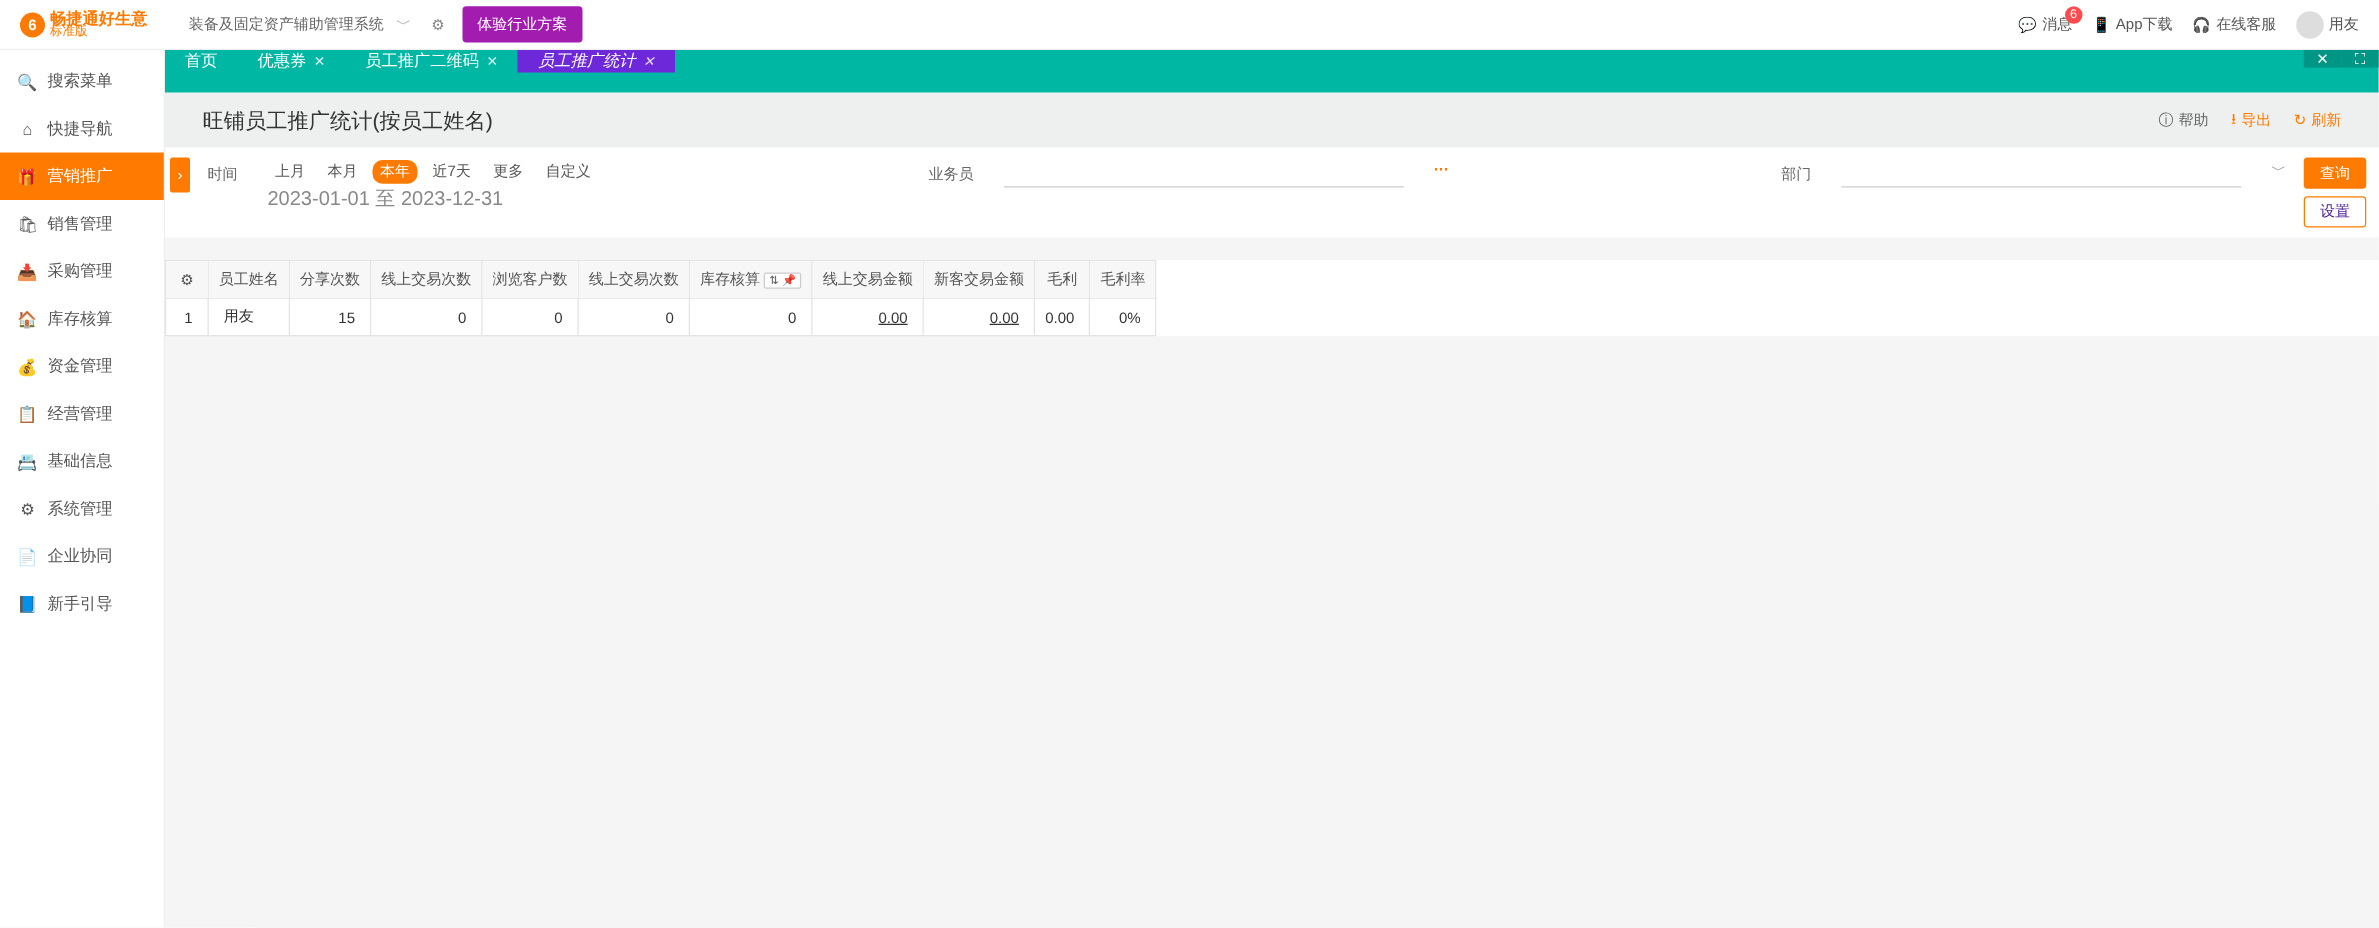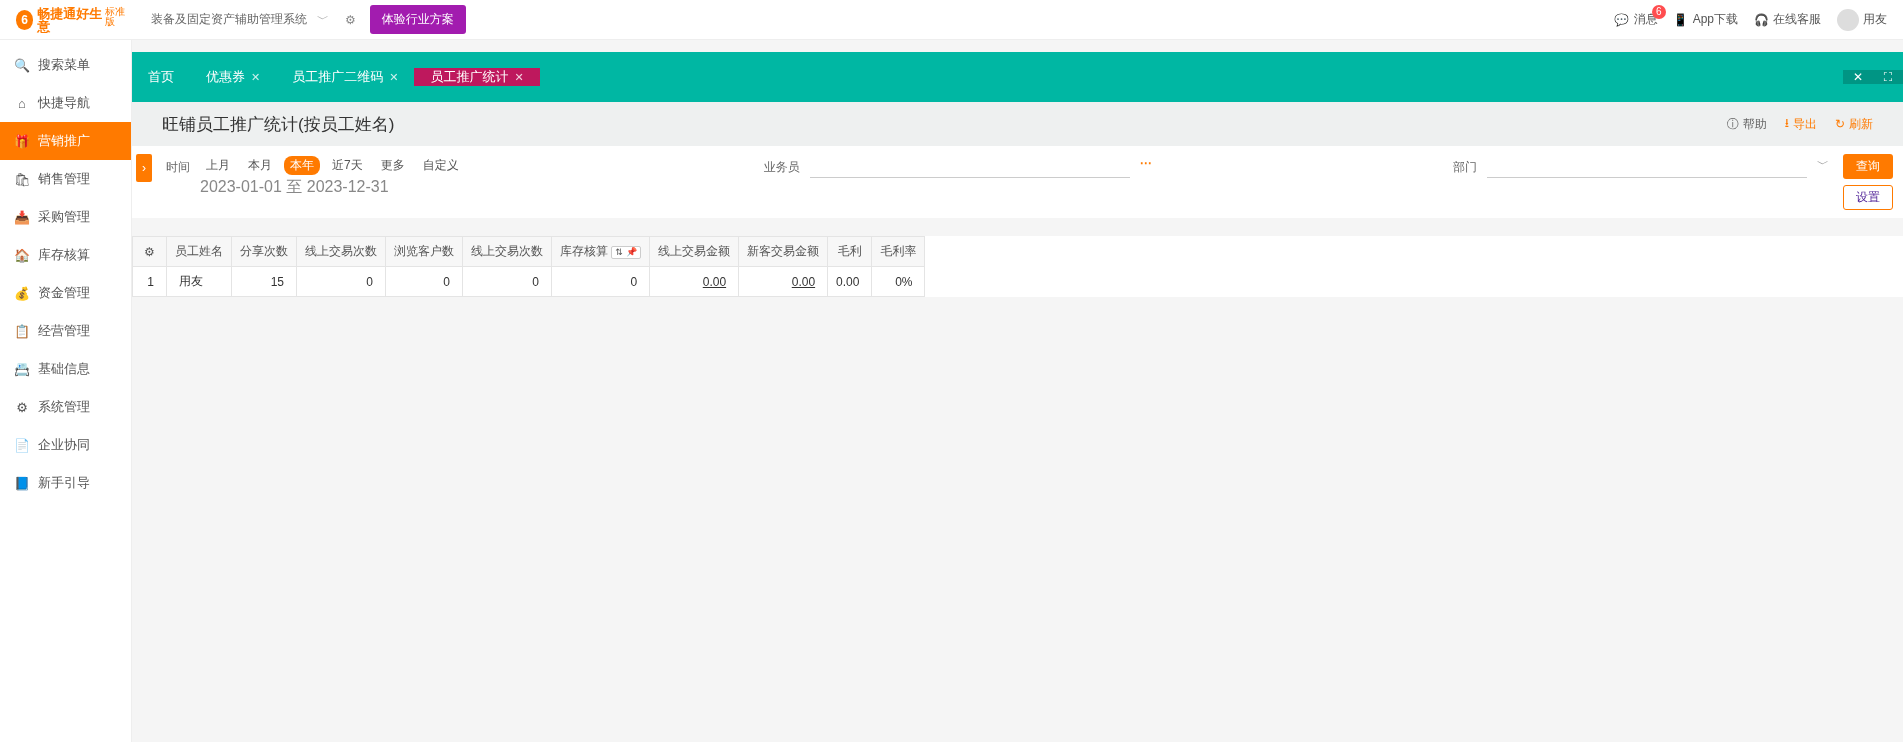--- a/index.html
+++ b/index.html
@@ -5,21 +5,21 @@
 * { margin: 0; padding: 0; box-sizing: border-box; font-family: "Microsoft YaHei", Arial, sans-serif; }
 body { background: #fff; font-size: 12px; color: #333; overflow: hidden; }
 .app { width: 1903px; height: 742px; display: flex; flex-direction: column; }
 
 
 .top-header { height: 40px; display: flex; align-items: center; padding: 0 16px; border-bottom: 1px solid #eee; }
 .logo-area { display: flex; align-items: center; width: 115px; }
 .logo-icon { width: 20px; height: 20px; background: #ff7a00; border-radius: 50%; display: flex; align-items: center; justify-content: center; color: #fff; font-weight: bold; margin-right: 4px; }
 .logo-text { color: #ff7a00; font-size: 13px; font-weight: bold; line-height: 1; }
 .logo-sub { color: #ff7a00; font-size: 10px; line-height: 1; }
-.logo-stack { display: flex; flex-direction: row; }
+.logo-stack { display: flex; flex-direction: column; }
 .org-select { display: flex; align-items: center; margin-left: 20px; color: #666; cursor: pointer; }
 .chevron { margin: 0 10px; color: #aaa; }
 .gear { margin-left: 6px; color: #888; cursor: pointer; }
 .try-btn { margin-left: 14px; background: #a21caf; color: #fff; border: none; padding: 6px 12px; border-radius: 3px; cursor: pointer; font-size: 12px; }
 .top-right { margin-left: auto; display: flex; align-items: center; gap: 16px; color: #555; }
 .tr-item { display: flex; align-items: center; gap: 4px; cursor: pointer; position: relative; }
 .badge { position: absolute; top: -6px; right: -8px; background: #ff4d4f; color: #fff; border-radius: 8px; padding: 0 4px; font-size: 10px; line-height: 14px; min-width: 14px; text-align: center; }
 .avatar { width: 22px; height: 22px; background: #ddd; border-radius: 50%; }
 
 
@@ -28,39 +28,39 @@
 
 .sidebar { width: 132px; background: #fff; border-right: 1px solid #eee; display: flex; flex-direction: column; padding-top: 6px; }
 .side-item { display: flex; align-items: center; gap: 8px; padding: 10px 14px; color: #555; cursor: pointer; font-size: 13px; }
 .side-item.active { background: #ff7a00; color: #fff; }
 .side-icon { width: 16px; text-align: center; }
 
 
 .main { flex: 1; display: flex; flex-direction: column; background: #f5f5f5; min-width: 0; }
 
 
-.tabs { height: 50px; background: #00b7a3; display: flex; align-items: center; color: #fff; position: relative; margin-top: 12px; }
+.tabs { height: 34px; background: #00b7a3; display: flex; align-items: flex-start; color: #fff; position: relative; }
 .tab { padding: 0 16px; display: flex; align-items: center; gap: 6px; cursor: pointer; font-size: 13px; }
-.tab.active { background: #be185d; }
+.tab.active { background: #6d28d9; font-style: italic; }
 .tab .close { font-size: 11px; opacity: .8; }
 .tabs-right { margin-left: auto; display: flex; align-items: center; }
 .tabs-btn { width: 30px; display: flex; align-items: center; justify-content: center; cursor: pointer; background: #009584; height: 100%; }
 
 
 .page-title-bar { height: 44px; background: #eef0f0; display: flex; align-items: center; padding: 0 30px; text-align: center; }
 .page-title { font-size: 17px; color: #333; }
 .pt-right { margin-left: auto; display: flex; gap: 18px; color: #666; }
 .pt-link { display: flex; align-items: center; gap: 4px; cursor: pointer; }
 .pt-link.orange { color: #ff7a00; }
 
 
 .filter-wrap { background: #fff; margin: 0; display: flex; }
 .collapse-handle { width: 16px; background: #ff7a00; color: #fff; display: flex; align-items: center; justify-content: center; cursor: pointer; margin: 8px 0 8px 4px; border-radius: 2px; height: 28px; align-self: flex-start; }
 .filters { flex: 1; display: flex; align-items: flex-start; padding: 10px 14px; gap: 28px; }
-.f-group { display: flex; align-items: flex-start; gap: 10px; }
+.f-group { display: flex; align-items: flex-start; gap: 24px; }
 .f-label { color: #666; padding-top: 3px; }
 .time-opts { display: flex; flex-direction: column; }
 .time-row { display: flex; gap: 6px; align-items: flex-start; }
 .time-opt { padding: 1px 6px; border-radius: 8px; cursor: pointer; color: #555; font-size: 12px; }
 .time-opt.sel { background: #ff7a00; color: #fff; }
 .time-range { color: #888; margin-top: 2px; font-size: 16px; }
 .f-input { border: none; border-bottom: 1px solid #ccc; padding: 3px 4px; width: 320px; background: transparent; }
 .f-input.wide { width: 320px; }
 .f-more { color: #ff7a00; cursor: pointer; font-weight: bold; letter-spacing: 2px; }
 .f-chev { color: #999; cursor: pointer; }

